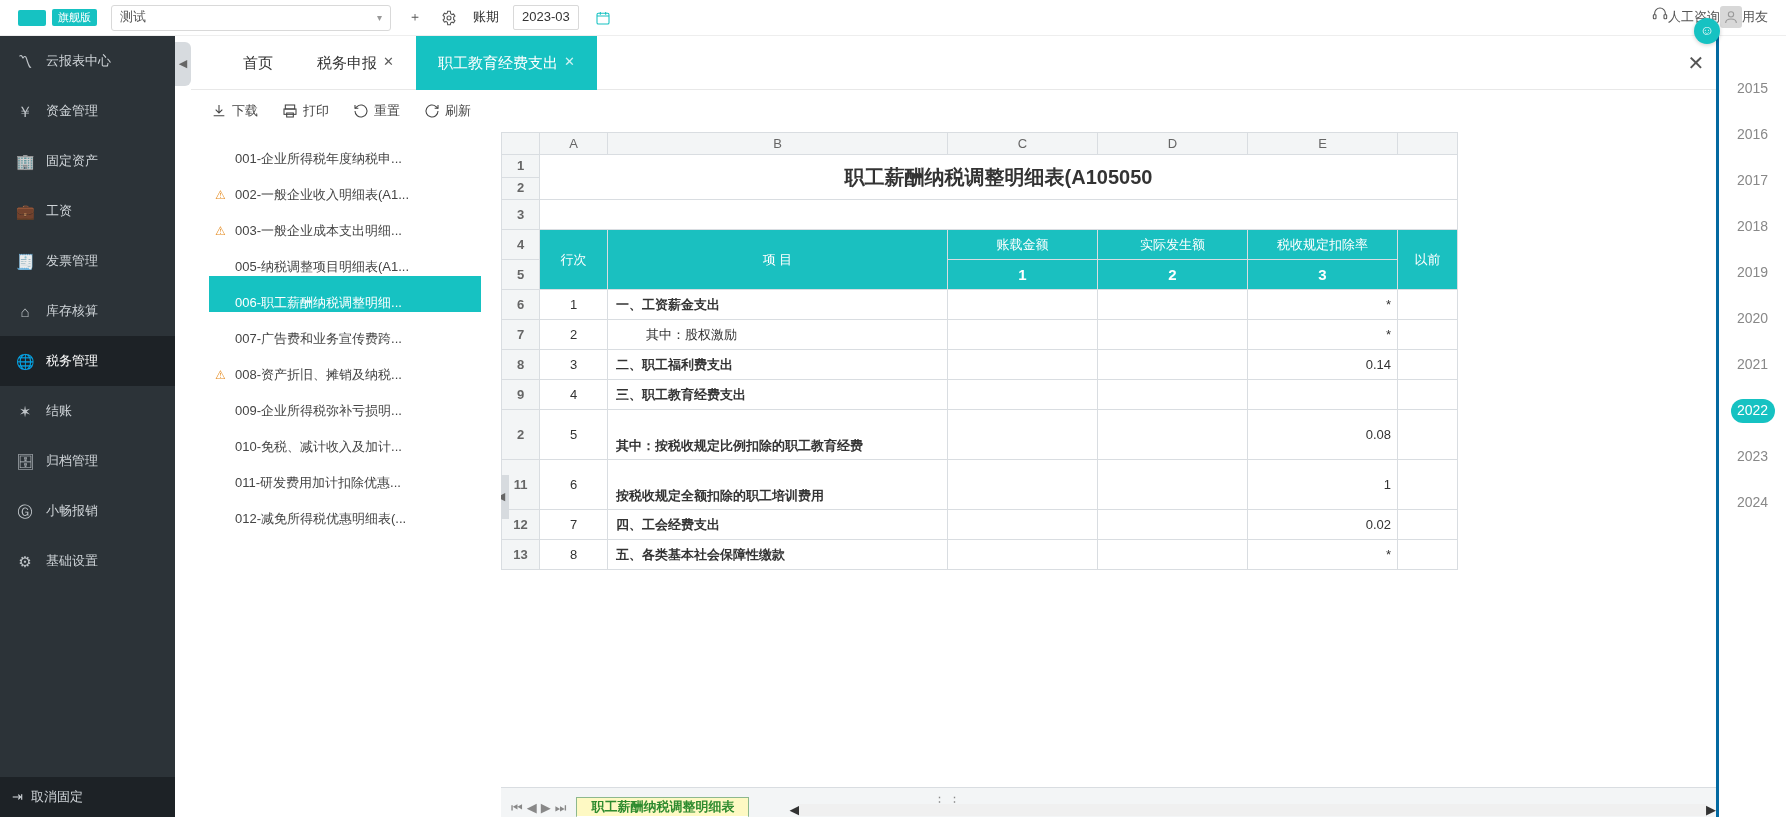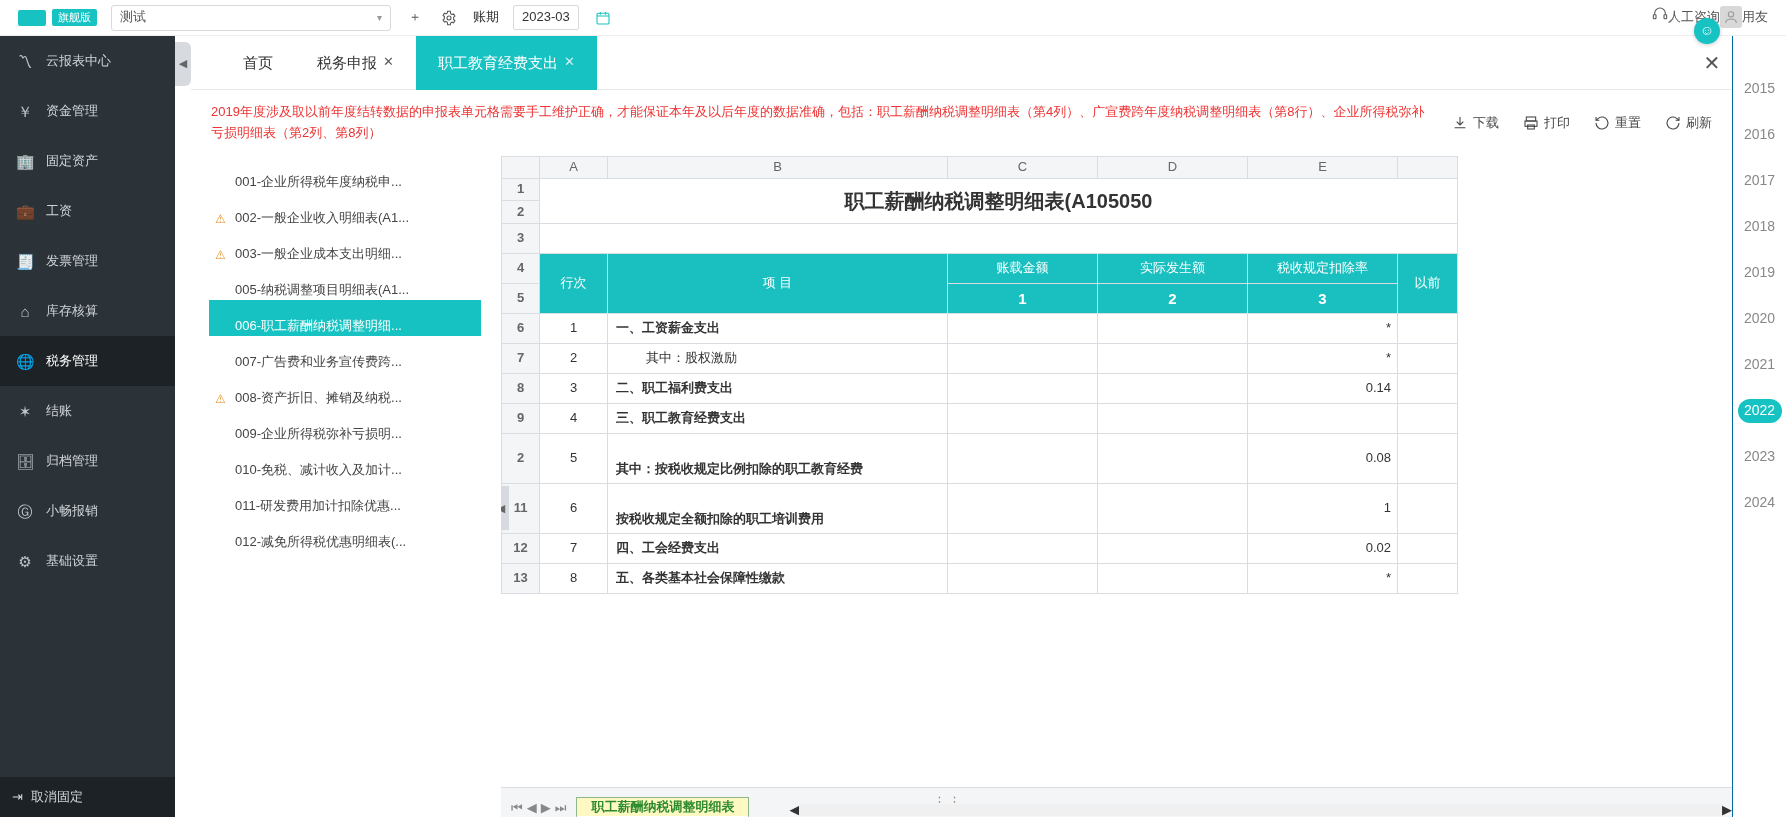--- a/index.html
+++ b/index.html
@@ -75,21 +75,21 @@
 .data td.c-val{text-align:right;padding-right:6px;}
 
 .sheet-tabs{height:30px;display:flex;align-items:flex-end;border-top:1px solid var(--grid);background:#f3f5f6;position:relative;}
 .sheet-tabs .nav-arrows{display:flex;gap:4px;padding:0 10px;color:#888;}
 .sheet-tabs .stab{padding:0 14px;background:#fef9c3;border:1px solid #8db88d;border-bottom:2px solid #fff;color:#2e8b2e;font-weight:600;margin-bottom:-1px;}
 .sheet-tabs .hscroll{flex:1;margin-left:40px;height:14px;display:flex;align-items:center;}
 .sheet-tabs .hscroll .track{flex:1;height:12px;background:#f0f0f0;position:relative;}
 .sheet-tabs .dots{position:absolute;left:432px;bottom:6px;color:#888;letter-spacing:2px;}
 .overflow-arrow{position:absolute;right:0;top:0;width:24px;height:24px;background:#f3f5f6;display:flex;align-items:center;justify-content:center;color:#888;}
 
-.year-rail{width:54px;border-left:1px solid #0369a1;padding-top:30px;overflow:auto;}
+.year-rail{width:70px;border-left:3px solid #0369a1;padding-top:30px;overflow:auto;}
 .year-rail .yr{height:46px;display:flex;align-items:center;justify-content:center;color:#888;font-size:14px;cursor:pointer;}
 .year-rail .yr.active{color:#fff;position:relative;}
 .year-rail .yr.active::before{content:'';position:absolute;width:44px;height:24px;background:var(--teal);border-radius:12px;z-index:-1;}
 .year-rail .yr.active span{position:relative;z-index:1;}
 .float-btn{position:absolute;right:66px;top:18px;width:26px;height:26px;border-radius:50%;background:var(--teal);color:#fff;display:flex;align-items:center;justify-content:center;font-size:14px;box-shadow:0 1px 4px rgba(0,0,0,.2);}
 svg{width:16px;height:16px;stroke:currentColor;fill:none;stroke-width:1.6;}
 </style>
 </head>
 <body>
 
@@ -201,21 +201,20 @@
         <div class="tab active">
           <span>职工教育经费支出</span>
           <span class="close">✕</span>
         </div>
       <div class="spacer"></div>
       <div class="close-all">✕</div>
     </div>
 
     <div class="page-inner">
       <div class="notice-row">
-        <div class="notice">2019年度涉及取以前年度结转数据的申报表单元格需要手工维护正确，才能保证本年及以后年度的数据准确，包括：职工薪酬纳税调整明细表（第4列）、广宣费跨年度纳税调整明细表（第8行）、企业所得税弥补亏损明细表（第2列、第8列）</div>
         <div class="actions">
           <div class="act">
               <svg viewBox="0 0 24 24">
                 <path d="M12 3v12m-5-5 5 5 5-5M4 19h16"></path>
               </svg>
               <span>下载</span>
             </div>
           <div class="act">
               <svg viewBox="0 0 24 24">
                 <rect x="5" y="3" width="14" height="6"></rect>

